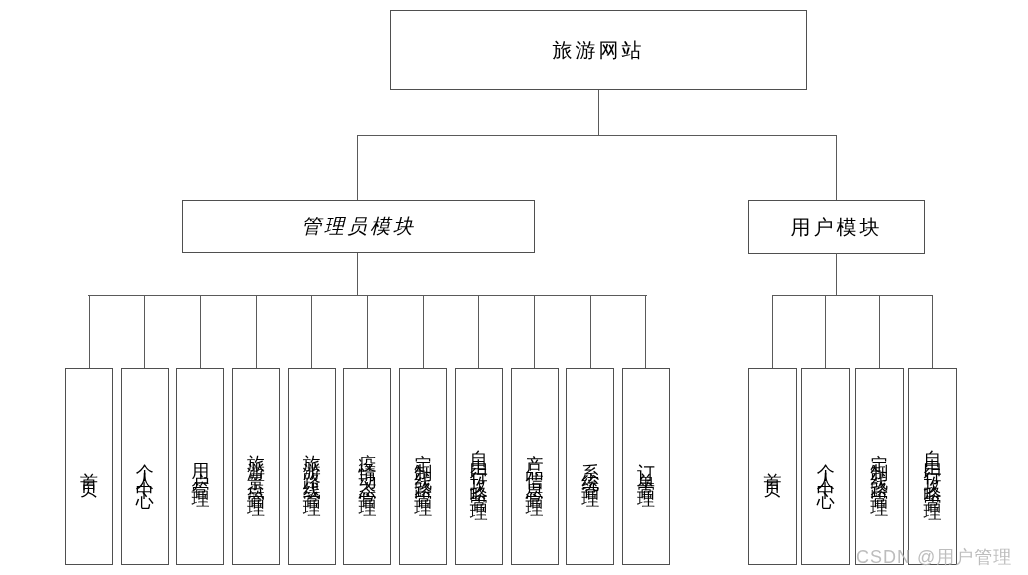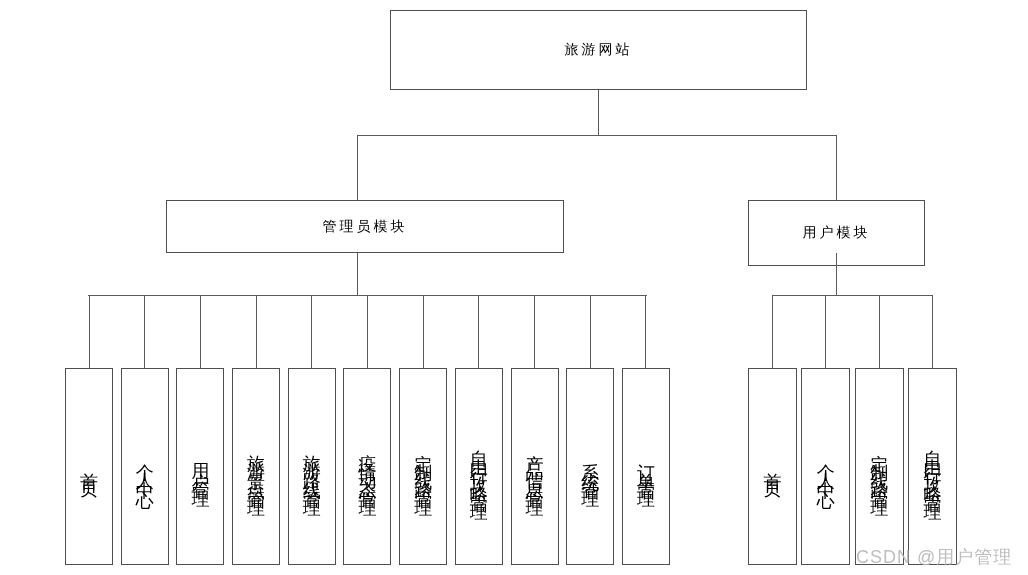--- a/index.html
+++ b/index.html
@@ -13,33 +13,33 @@
     overflow: hidden;
   }
   .node {
     position: absolute;
     box-sizing: border-box;
     background: #ffffff;
     border: 1px solid #4f4f4f;
     display: flex;
     align-items: center;
     justify-content: center;
-    font-size: 14px;
+    font-size: 20px;
     letter-spacing: 3px;
     white-space: nowrap;
   }
   .line { position: absolute; background: #5a5a5a; }
   .line.h { height: 1px; }
   .line.v { width: 1px; }
 
   
   .root-box  { left: 390px; top: 10px;  width: 417px; height: 80px; }
   
-  .admin-box { left: 166px; top: 200px; width: 398px; height: 53px; }
-  .user-box  { left: 748px; top: 200px; width: 177px; height: 66px; }
+  .admin-box { left: 182px; top: 200px; width: 353px; height: 53px; font-style: italic; }
+  .user-box  { left: 748px; top: 200px; width: 177px; height: 54px; }
 
   
   .l-root-drop   { left: 598px; top: 90px;  height: 45px; }
   .l-top-h       { left: 357px; top: 135px; width: 480px; }
   .l-admin-drop1 { left: 357px; top: 135px; height: 65px; }
   .l-user-drop1  { left: 836px; top: 135px; height: 65px; }
   .l-admin-drop2 { left: 357px; top: 253px; height: 42px; }
   .l-user-drop2  { left: 836px; top: 253px; height: 42px; }
   .l-admin-h     { left: 88px;  top: 295px; width: 559px; }
   .l-user-h      { left: 772px; top: 295px; width: 161px; }

